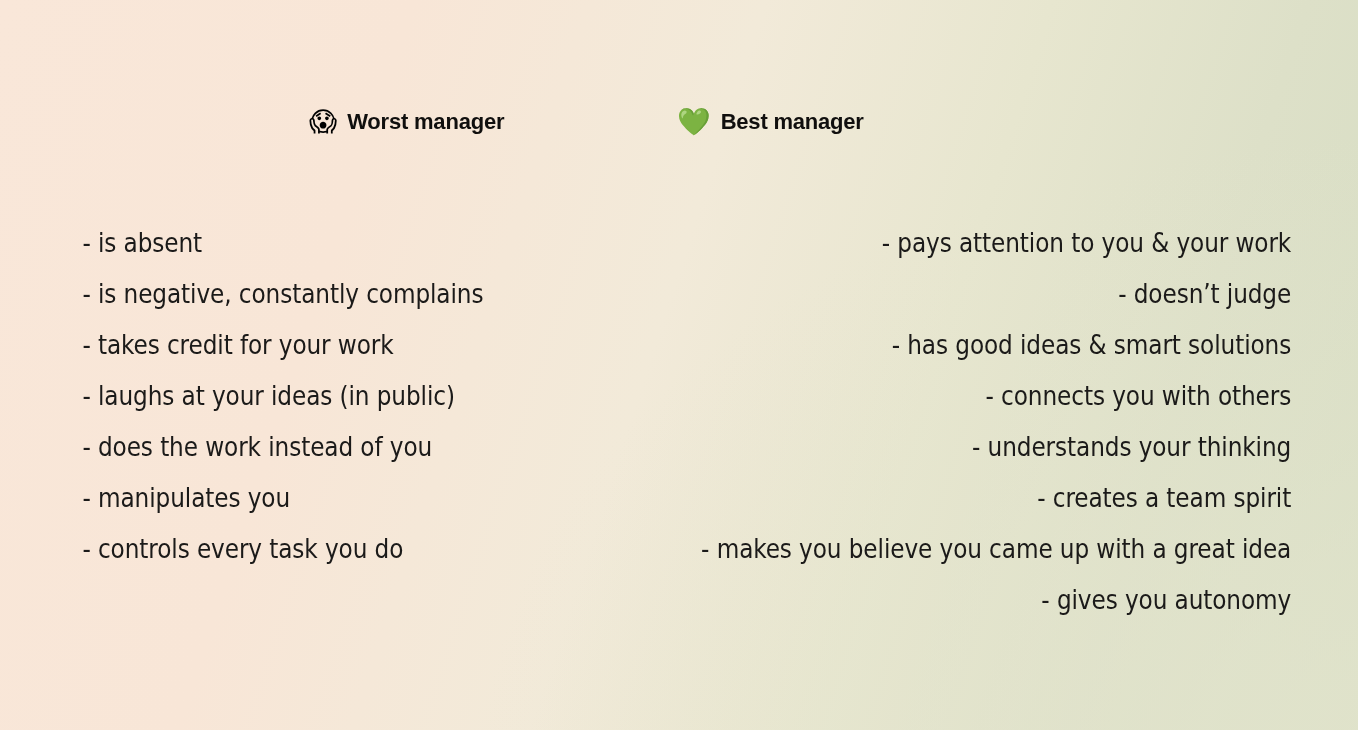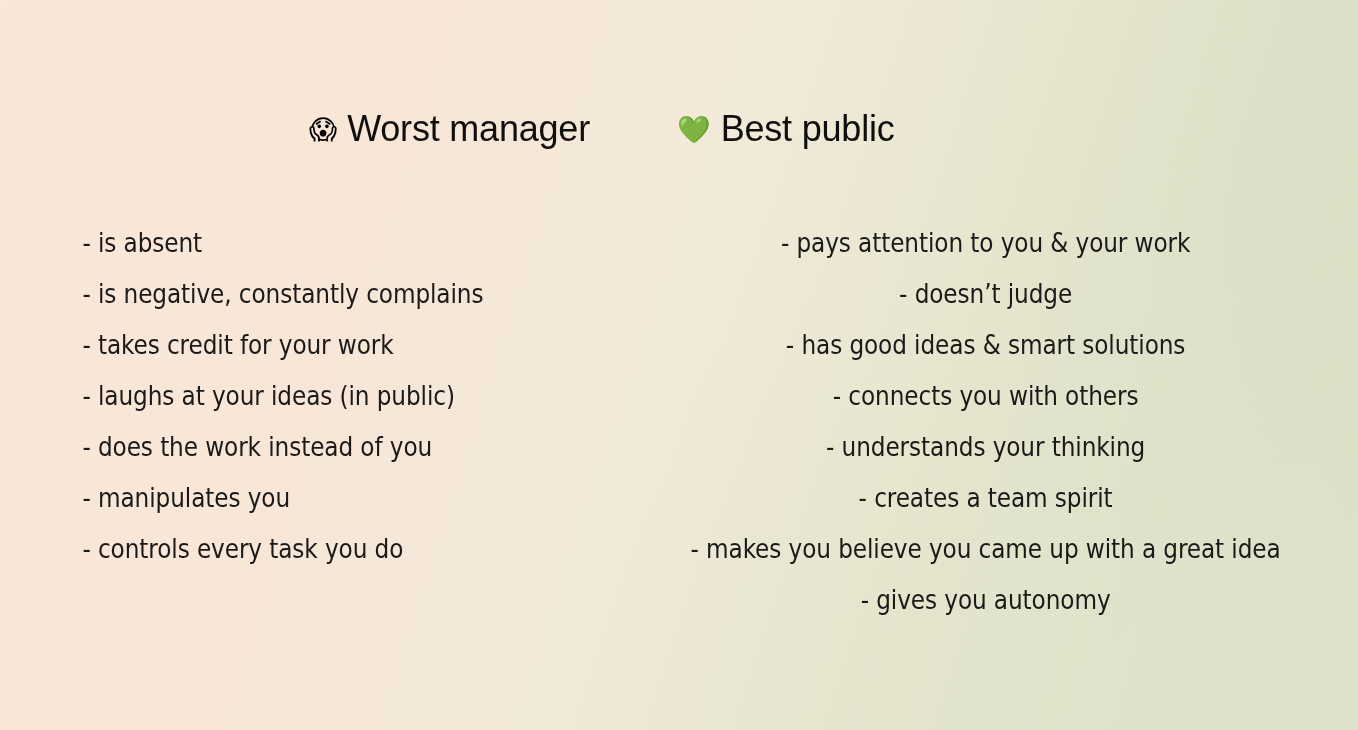--- a/index.html
+++ b/index.html
@@ -71,22 +71,22 @@
   .heading.worst { left: 309px; }
   .heading.best  { left: 677px; }
 
   .heading-emoji {
     font-size: 27px;
     line-height: 1;
     font-family: "DejaVu Sans", sans-serif;
   }
   .heading-text {
     font-family: "Liberation Sans", sans-serif;
-    font-size: 36px;
-    font-weight: normal;
+    font-size: 22px;
+    font-weight: bold;
     color: #100f0e;
     letter-spacing: -0.2px;
   }
 
   
   .columns {
     position: absolute;
     top: 226px;
     left: 0;
     width: 100%;
@@ -95,21 +95,21 @@
     position: absolute;
     top: 0;
   }
   .col-worst {
     left: 60px;
     width: 498px;          
   }
   .col-best {
     left: 680px;
     width: 640px;
-    text-align: center;
+    text-align: right;
   }
 
   .item {
     font-family: "DejaVu Sans Condensed", "Liberation Sans Narrow",
                  "Liberation Sans", sans-serif;
     font-size: 27px;
     font-weight: 400;
     color: #1b1a19;
     height: 51px;
     line-height: 34px;
@@ -128,21 +128,21 @@
 
     <div class="headings">
 
       <div class="heading worst">
         <span class="heading-emoji">😱</span>
         <span class="heading-text">Worst manager</span>
       </div>
 
       <div class="heading best">
         <span class="heading-emoji">💚</span>
-        <span class="heading-text">Best public</span>
+        <span class="heading-text">Best manager</span>
       </div>
 
     </div>
 
     <div class="columns">
 
       <div class="col col-worst">
         <div class="item">- is absent</div>
         <div class="item">- is negative, constantly complains</div>
         <div class="item">- takes credit for your work</div>

